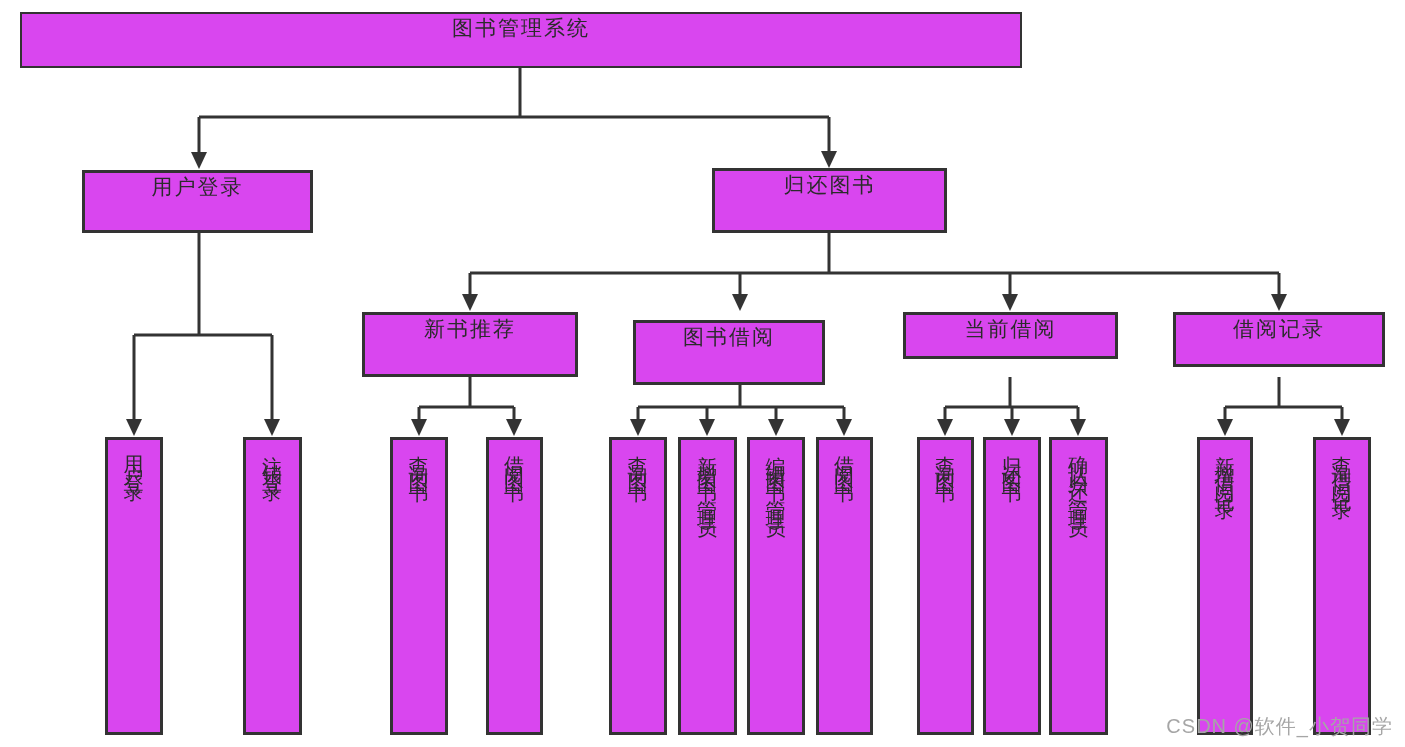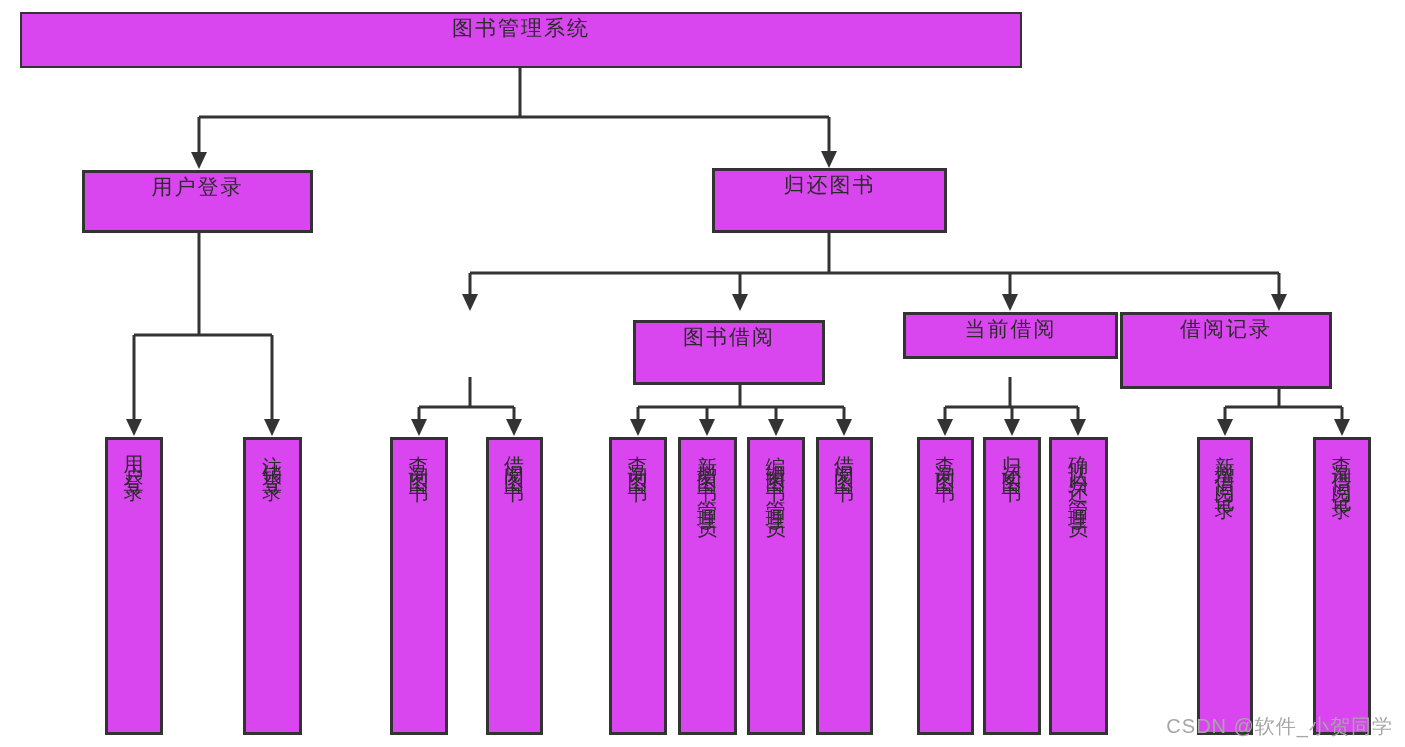--- a/index.html
+++ b/index.html
@@ -65,27 +65,30 @@
     <span class="h-label">图书管理系统</span>
   </div>
 
   <div class="box" style="left:82px;top:170px;width:231px;height:63px">
     <span class="h-label">用户登录</span>
   </div>
   <div class="box" style="left:712px;top:168px;width:235px;height:65px">
     <span class="h-label">归还图书</span>
   </div>
 
+  <div class="box" style="left:362px;top:312px;width:216px;height:65px">
+    <span class="h-label">新书推荐</span>
+  </div>
   <div class="box" style="left:633px;top:320px;width:192px;height:65px">
     <span class="h-label">图书借阅</span>
   </div>
   <div class="box" style="left:903px;top:312px;width:215px;height:47px">
     <span class="h-label">当前借阅</span>
   </div>
-  <div class="box" style="left:1120px;top:312px;width:212px;height:77px">
+  <div class="box" style="left:1173px;top:312px;width:212px;height:55px">
     <span class="h-label">借阅记录</span>
   </div>
 
   <div class="box leaf" style="left:105px;top:437px;width:58px;height:298px">
     <span class="v-label">用户登录</span>
   </div>
   <div class="box leaf" style="left:243px;top:437px;width:59px;height:298px">
     <span class="v-label">注销登录</span>
   </div>
 

